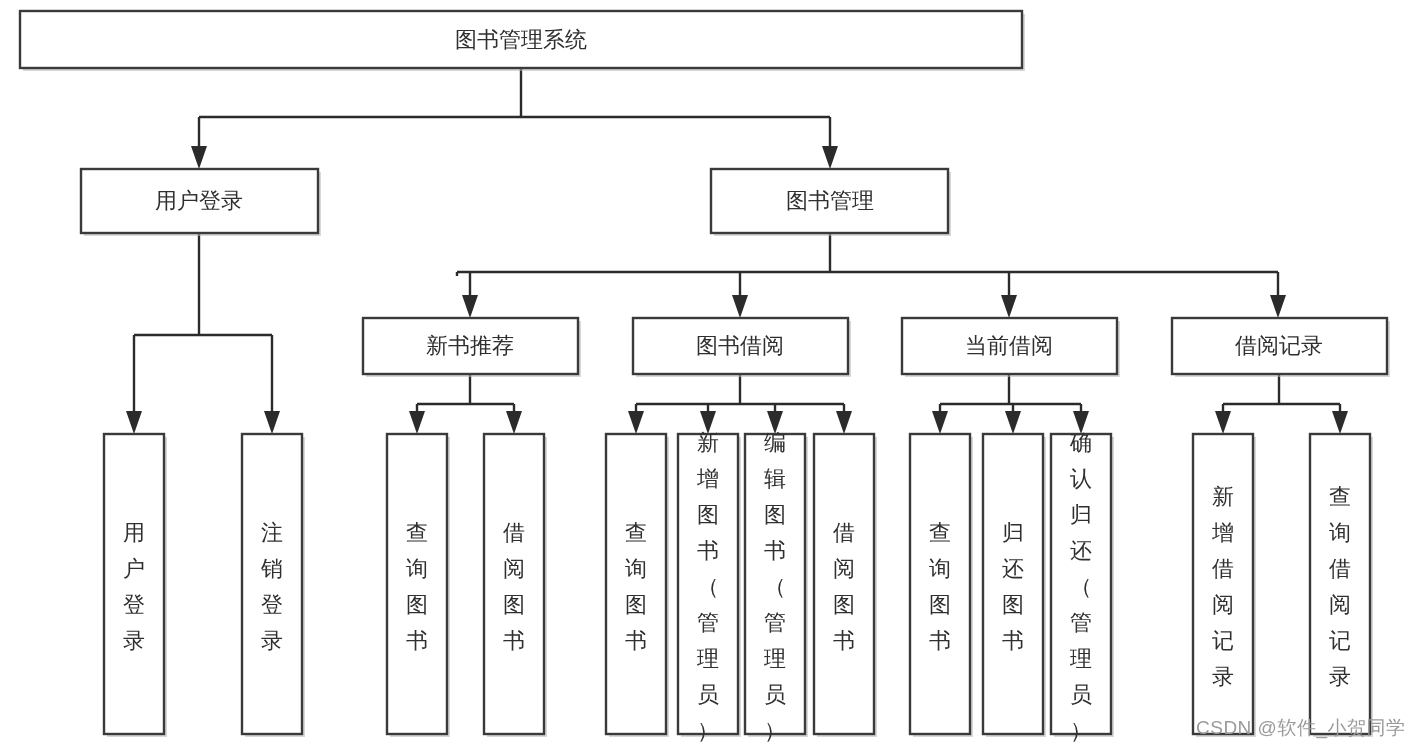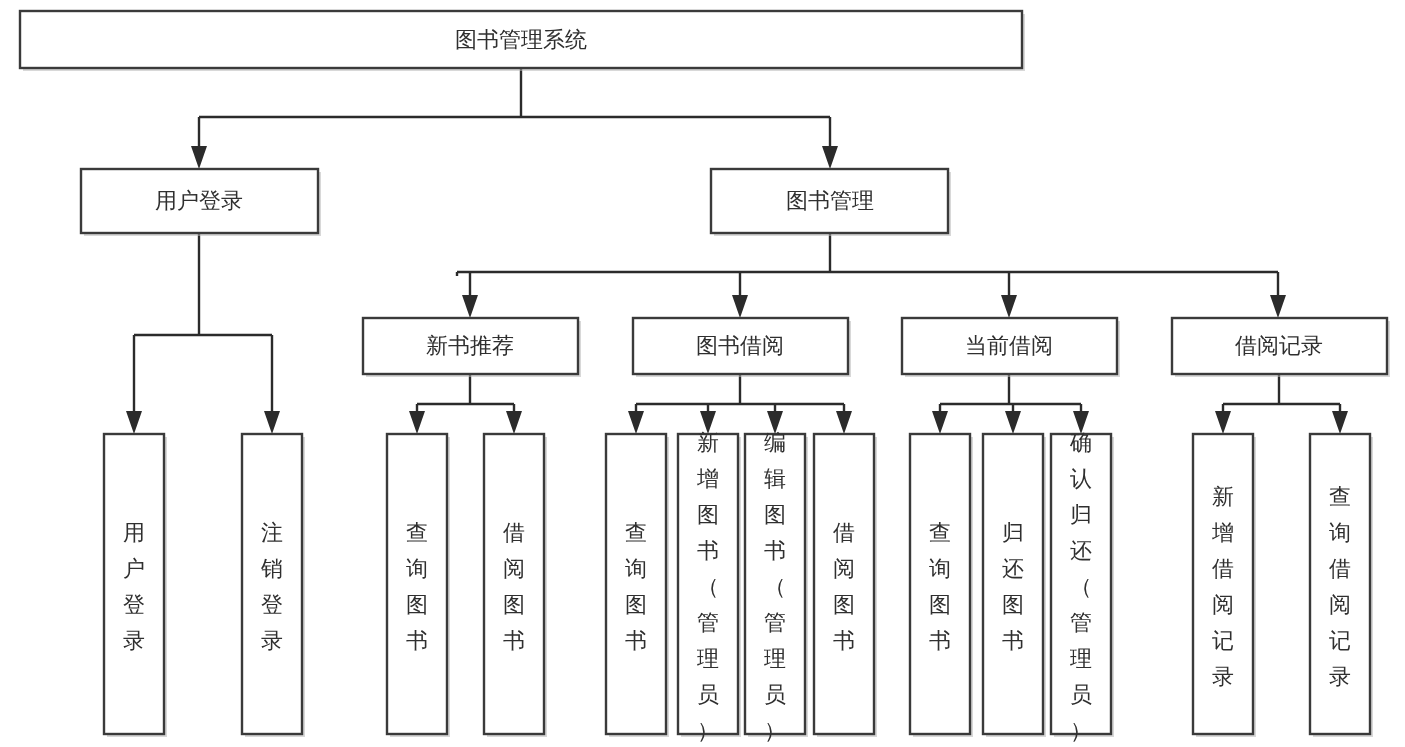--- a/index.html
+++ b/index.html
@@ -253,14 +253,15 @@
     </g>
 
     <g>
       <rect class="node-shadow" x="1313" y="437" width="60" height="300"></rect>
       <rect class="node-box" x="1310" y="434" width="60" height="300"></rect>
       <text class="node-label-v vtext" x="1340" y="584"><tspan x="1340" y="504.1">查</tspan><tspan x="1340" y="540.1">询</tspan><tspan x="1340" y="576.1">借</tspan><tspan x="1340" y="612.1">阅</tspan><tspan x="1340" y="648.1">记</tspan><tspan x="1340" y="684.1">录</tspan></text>
     </g>
 
   </svg>
 
+  <div class="watermark-text" style="left:1196px; top:715px;">CSDN @软件_小贺同学</div>
 
 </div>
 
 </body></html>

